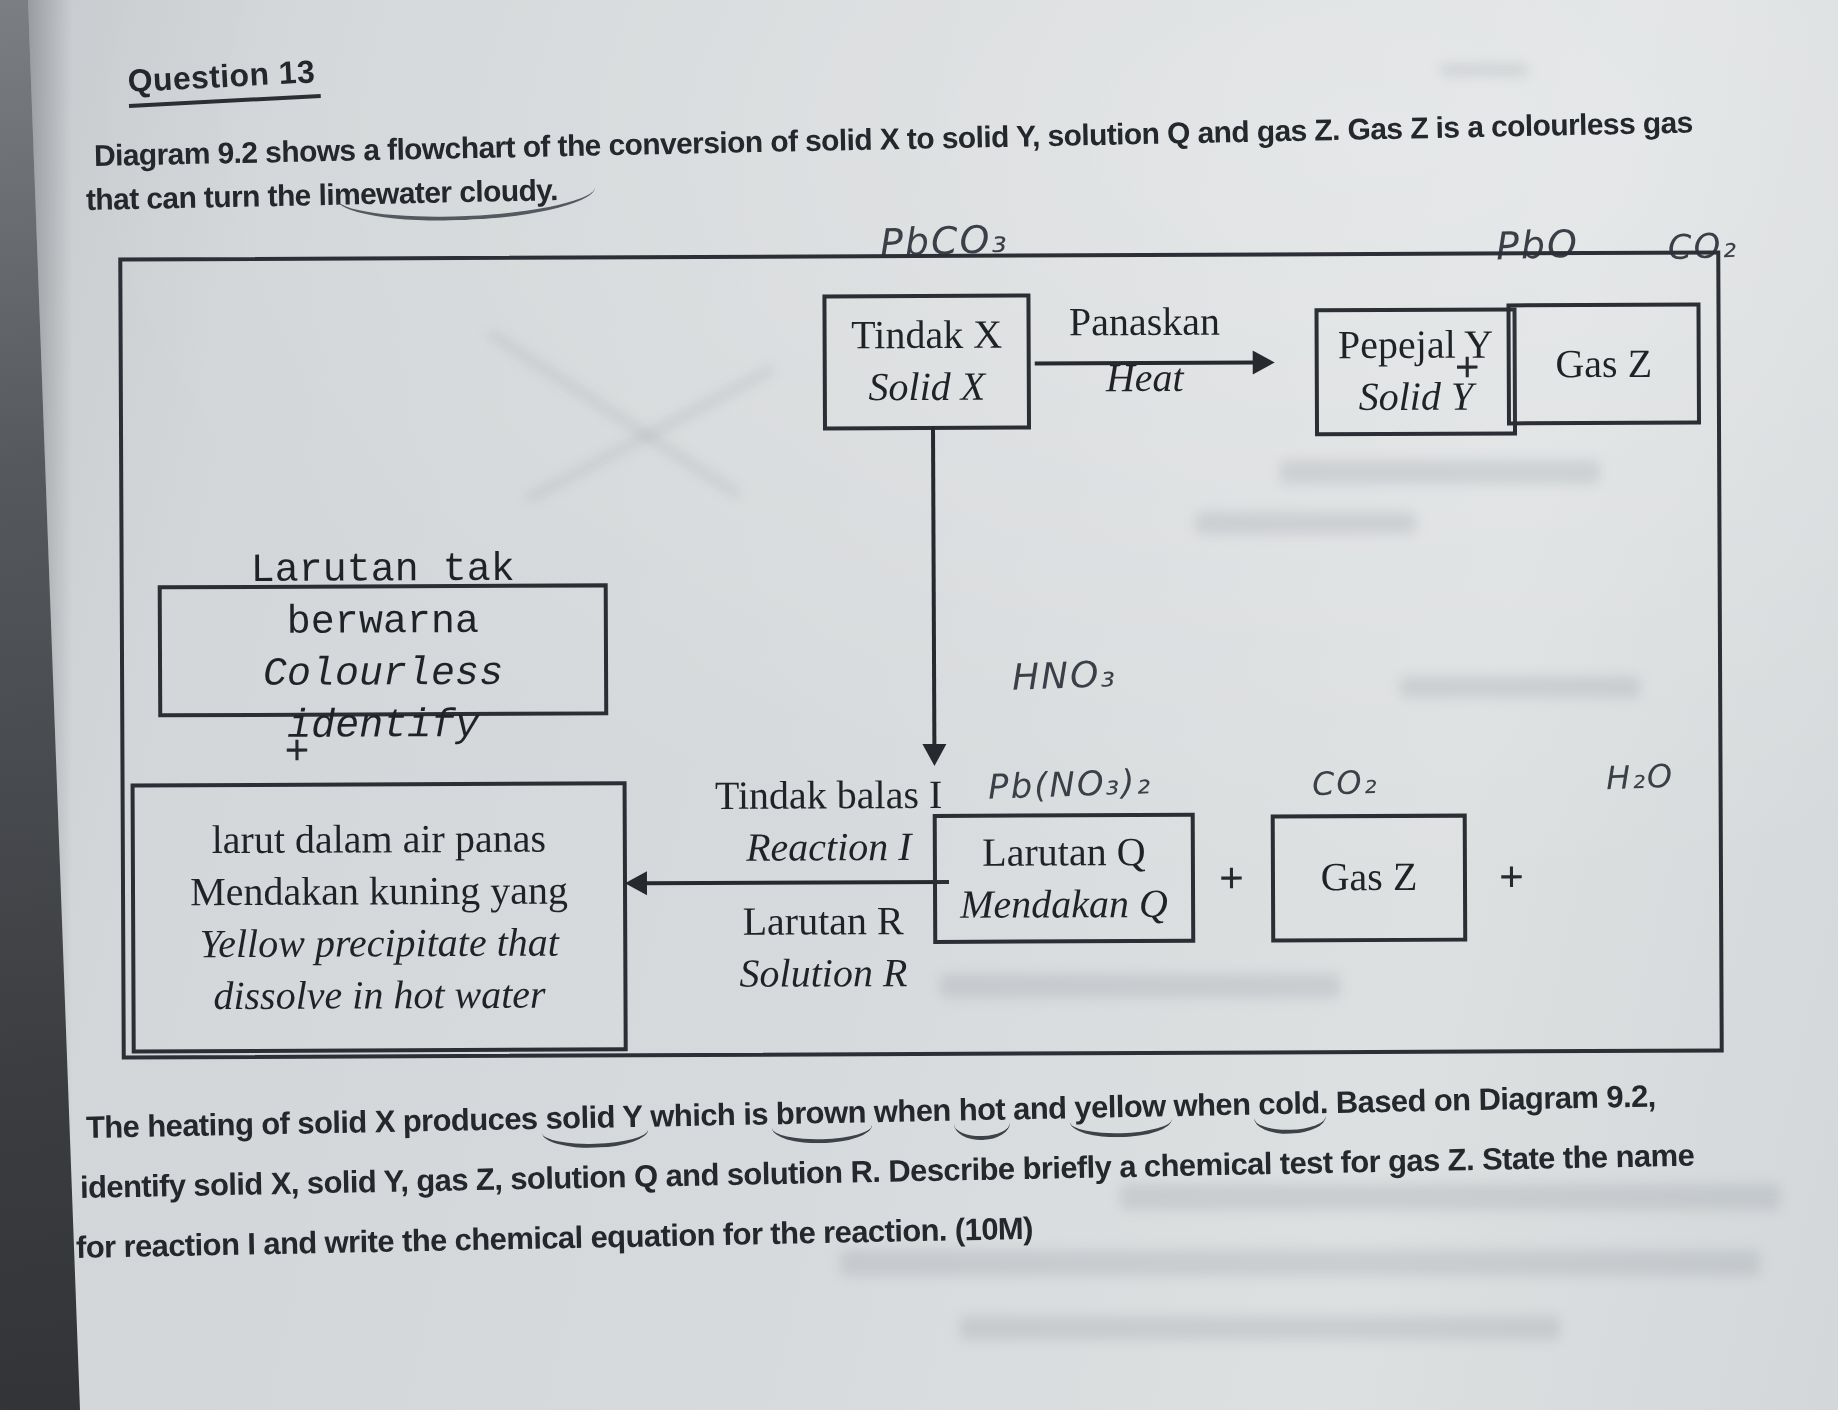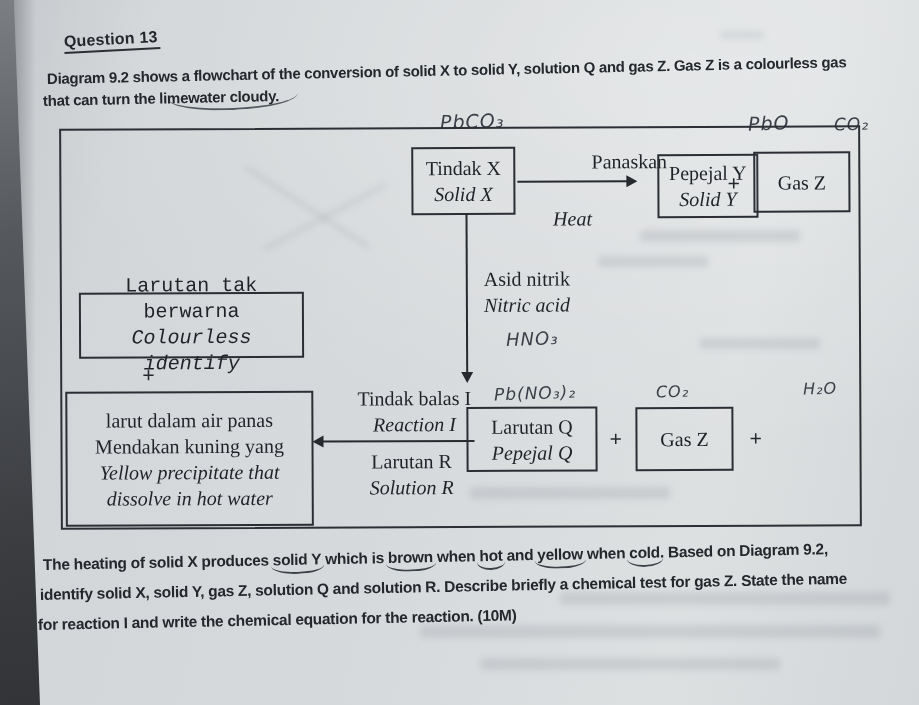--- a/index.html
+++ b/index.html
@@ -107,40 +107,36 @@
   <div class="hw" style="left:656px;top:382px;font-size:16px;">CO₂</div>
   <div class="hw" style="left:803px;top:379px;font-size:16px;">H₂O</div>
 
   <div class="abs frame">
 
     <div class="dbox" style="left:350px;top:18px;width:100px;height:64px;">
       <div>Tindak X</div>
       <div class="it">Solid X</div>
     </div>
 
-    <div class="lbl" style="left:471px;top:20px;width:110px;padding-left:42px;">Panaskan</div>
+    <div class="lbl" style="left:456px;top:20px;width:110px;">Panaskan</div>
     <div class="arrow-h right" style="left:456px;top:52px;width:110px;"></div>
-    <div class="lbl it" style="left:456px;top:77px;width:110px;">Heat</div>
+    <div class="lbl it" style="left:456px;top:48px;width:110px;">Heat</div>
 
     <div class="dbox" style="left:560px;top:26px;width:97px;height:60px;margin-left:36px;">
       <div>Pepejal Y</div>
       <div class="it">Solid Y</div>
     </div>
 
     <div class="plus" style="left:666px;top:43px;">+</div>
 
     <div class="dbox" style="left:692px;top:24px;width:93px;height:57px;">
       <div>Gas Z</div>
     </div>
 
     <div class="arrow-v" style="left:404px;top:84px;height:160px;"></div>
-    <div class="lbl" style="left:422px;top:137px;text-align:left;">
-      <div>Asid nitrik</div>
-      <div class="it">Nitric acid</div>
-    </div>
 
     <div class="dbox" style="left:17px;top:162px;width:221px;height:62px;font-family:Liberation Mono, monospace;">
       <div>Larutan tak berwarna</div>
       <div class="it">Colourless identify</div>
     </div>
 
     <div class="plus" style="left:80px;top:232px;">+</div>
 
     <div class="dbox" style="left:3px;top:261px;width:244px;height:131px;font-size:20px;">
       <div>larut dalam air panas</div>
@@ -154,21 +150,21 @@
       <div class="it">Reaction I</div>
     </div>
     <div class="arrow-h left" style="left:260px;top:311px;width:152px;"></div>
     <div class="lbl" style="left:276px;top:319px;width:146px;font-family:Liberation Serif, serif;">
       <div>Larutan R</div>
       <div class="it">Solution R</div>
     </div>
 
     <div class="dbox" style="left:404px;top:278px;width:127px;height:61px;">
       <div>Larutan Q</div>
-      <div class="it">Pepejal Q</div>
+      <div class="it">Mendakan Q</div>
     </div>
 
     <div class="plus" style="left:547px;top:298px;">+</div>
 
     <div class="dbox" style="left:573px;top:279px;width:94px;height:60px;">
       <div>Gas Z</div>
     </div>
 
     <div class="plus" style="left:687px;top:298px;">+</div>
 

